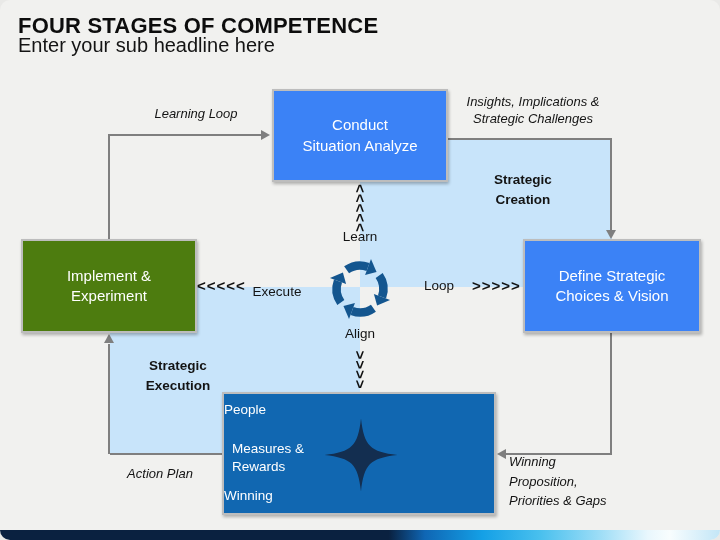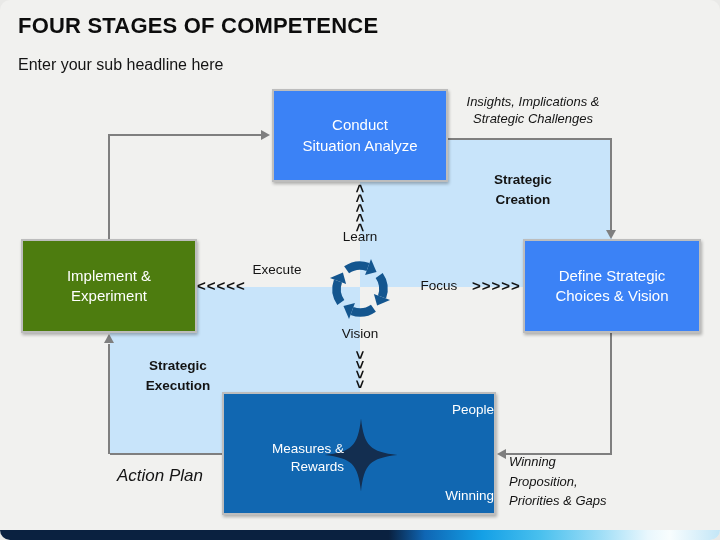--- a/index.html
+++ b/index.html
@@ -1,70 +1,70 @@
 <!DOCTYPE html>
 <html><head>
 <meta charset="utf-8">
 <style>
   * { margin:0; padding:0; box-sizing:border-box; }
   html,body { width:720px; height:540px; }
   body { font-family:"Liberation Sans", sans-serif; background:#e9e9e7; }
   .slide { position:relative; width:720px; height:540px; background:#f1f1ef; overflow:hidden;border-radius:10px; }
 
   .title { position:absolute; left:18px; top:13px; font-size:22px; font-weight:bold; color:#0d0d0d; letter-spacing:0.2px; }
-  .subtitle { position:absolute; left:18px; top:56px; font-size:16px; color:#141414; }
+  .subtitle { position:absolute; left:18px; top:34px; font-size:20px; color:#141414; }
 
   .quad { position:absolute; background:#c8e4fa; }
   .quad-tr { left:360px; top:140px; width:252px; height:147px; }
   .quad-bl { left:110px; top:287px; width:250px; height:168px; }
 
   .conn { position:absolute; background:#7f7f7f; }
   .tri { position:absolute; width:0; height:0; }
   .tri-right { border-top:5px solid transparent; border-bottom:5px solid transparent; border-left:9px solid #7f7f7f; }
   .tri-left  { border-top:5px solid transparent; border-bottom:5px solid transparent; border-right:9px solid #7f7f7f; }
   .tri-down  { border-left:5px solid transparent; border-right:5px solid transparent; border-top:9px solid #7f7f7f; }
   .tri-up    { border-left:5px solid transparent; border-right:5px solid transparent; border-bottom:9px solid #7f7f7f; }
 
   .sbox { position:absolute; display:flex; align-items:center; justify-content:center; text-align:center;
           color:#ffffff; font-size:15px; line-height:1.35; white-space:pre-line;
           border:2px solid #bdbdbd; box-shadow:1px 2px 3px rgba(0,0,0,0.28); }
   .box-conduct   { left:272px; top:89px;  width:176px; height:93px; background:#3b82f6; }
   .box-define    { left:523px; top:239px; width:178px; height:94px; background:#3b82f6; }
   .box-implement { left:21px;  top:239px; width:176px; height:94px; background:#4d7c0f;align-items:center; }
   .box-org       { left:222px; top:392px; width:274px; height:123px; background:#1167b1; }
 
-  .org-item { position:absolute; color:#fff; font-size:13.5px; line-height:1.3; text-align:right; white-space:pre-line; }
+  .org-item { position:absolute; color:#fff; font-size:13.5px; line-height:1.3; text-align:left; white-space:pre-line; }
   .org-people  { left:0; right:0; top:7px; }
   .org-culture { left:0; right:0; bottom:8px; }
   .org-measures { left:8px;  top:46px; width:112px; }
   .org-structure { right:8px; top:46px; width:112px; }
   .star-svg { position:absolute; left:99px; top:23px; }
 
   .cycle-svg { position:absolute; left:321px; top:250px; }
 
   .clabel { position:absolute; font-size:13.5px; color:#141414; text-align:center; }
   .lbl-learn   { left:320px; top:229px; width:80px; }
   .lbl-align   { left:320px; top:326px; width:80px; }
-  .lbl-execute { left:238px; top:262px; width:78px;text-align:center; }
+  .lbl-execute { left:238px; top:284px; width:78px;text-align:center; }
   .lbl-focus   { left:404px; top:278px; width:70px; }
 
   .chev { position:absolute; font-weight:bold; font-size:15px; color:#111; letter-spacing:1px; line-height:1; }
   .chev-left  { left:197px; top:278px; }
   .chev-right { left:472px; top:278px; }
   .chev-up   { left:337px; top:200px; width:47px; text-align:center; transform:rotate(90deg); transform-origin:center; }
   .chev-down { left:341px; top:362px; width:38px; text-align:center; transform:rotate(90deg); transform-origin:center; }
 
   .note { position:absolute; color:#141414; white-space:pre-line; }
   .note-italic { font-style:italic; font-size:13px; }
   .note-bold { font-weight:bold; font-size:13.5px; line-height:1.45; }
   .learning-loop { left:136px; top:106px; width:120px; text-align:center; }
   .insights { left:447px; top:94px; width:172px; text-align:center; line-height:1.3; }
   .strategic-creation  { left:470px; top:170px; width:106px; text-align:center; }
   .strategic-execution { left:125px; top:356px; width:106px; text-align:center; }
-  .action-plan { left:100px; top:466px; width:120px; text-align:center; font-size:17px; }
+  .action-plan { left:100px; top:466px; width:120px; text-align:center; font-size:13px; }
   .winning { left:509px; top:452px; width:118px; text-align:left; line-height:1.5; }
 
   .footer-bar { position:absolute; left:0; top:530px; width:720px; height:10px;
     background:linear-gradient(90deg,#0a2140 0%,#0a2140 54%,#0f66b4 59%,#14a0e6 67%,#49c0ee 75%,#9adcf6 83%,#e9f7fd 90%,#f8fdfe 93%,#c3e6f7 100%); }
 </style>
 </head>
 <body>
 
 <div class="slide">
 
@@ -128,29 +128,30 @@
         <polygon points="87.2,32.7 67.2,42.0 80.5,49.5" fill="#14568f"></polygon>
       </g>
       <g transform="rotate(270 50 50)">
         <path d="M55.21 20.46 A30 30 0 0 1 77.19 37.32" fill="none" stroke="#14568f" stroke-width="11"></path>
         <polygon points="87.2,32.7 67.2,42.0 80.5,49.5" fill="#14568f"></polygon>
       </g>
     </g>
   </svg>
 
   <div class="clabel lbl-learn">Learn</div>
-  <div class="clabel lbl-align">Vision</div>
+  <div class="clabel lbl-align">Align</div>
   <div class="clabel lbl-execute">Execute</div>
-  <div class="clabel lbl-focus">Focus</div>
+  <div class="clabel lbl-focus">Loop</div>
 
   <div class="chev chev-left">&lt;&lt;&lt;&lt;&lt;</div>
   <div class="chev chev-right">&gt;&gt;&gt;&gt;&gt;</div>
   <div class="chev chev-up">&lt;&lt;&lt;&lt;&lt;</div>
   <div class="chev chev-down">&gt;&gt;&gt;&gt;</div>
 
+  <div class="note note-italic learning-loop">Learning Loop</div>
   <div class="note note-italic insights">Insights, Implications &amp;
 Strategic Challenges</div>
   <div class="note note-bold strategic-creation">Strategic
 Creation</div>
   <div class="note note-bold strategic-execution">Strategic
 Execution</div>
   <div class="note note-italic action-plan">Action Plan</div>
   <div class="note note-italic winning">Winning
 Proposition,
 Priorities &amp; Gaps</div>

